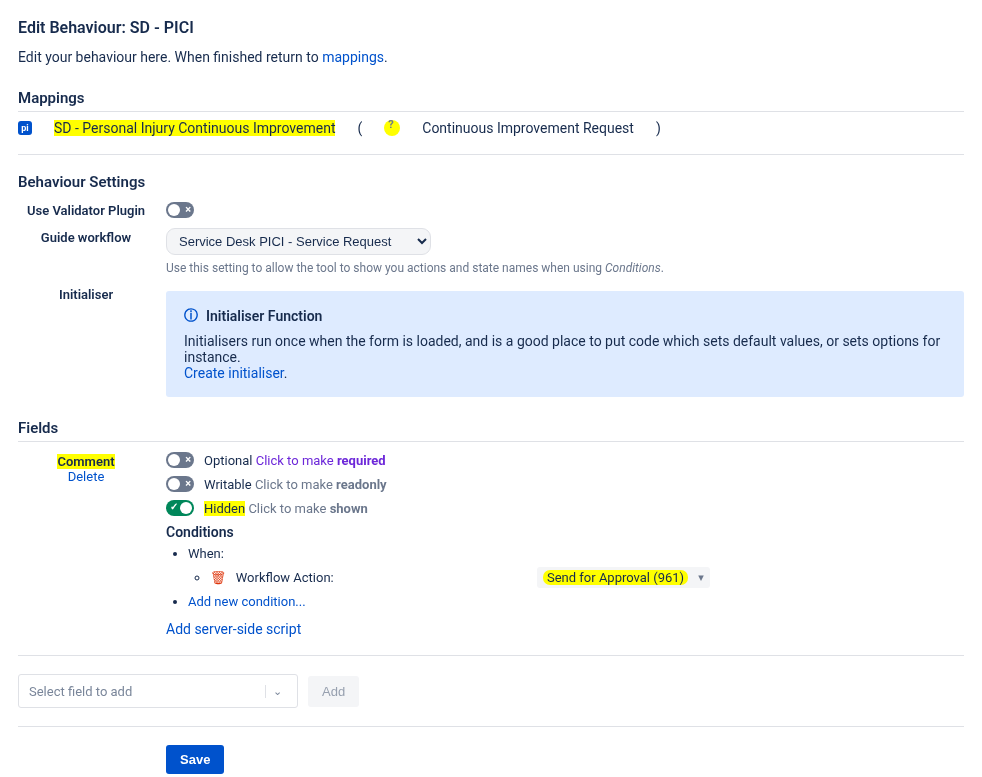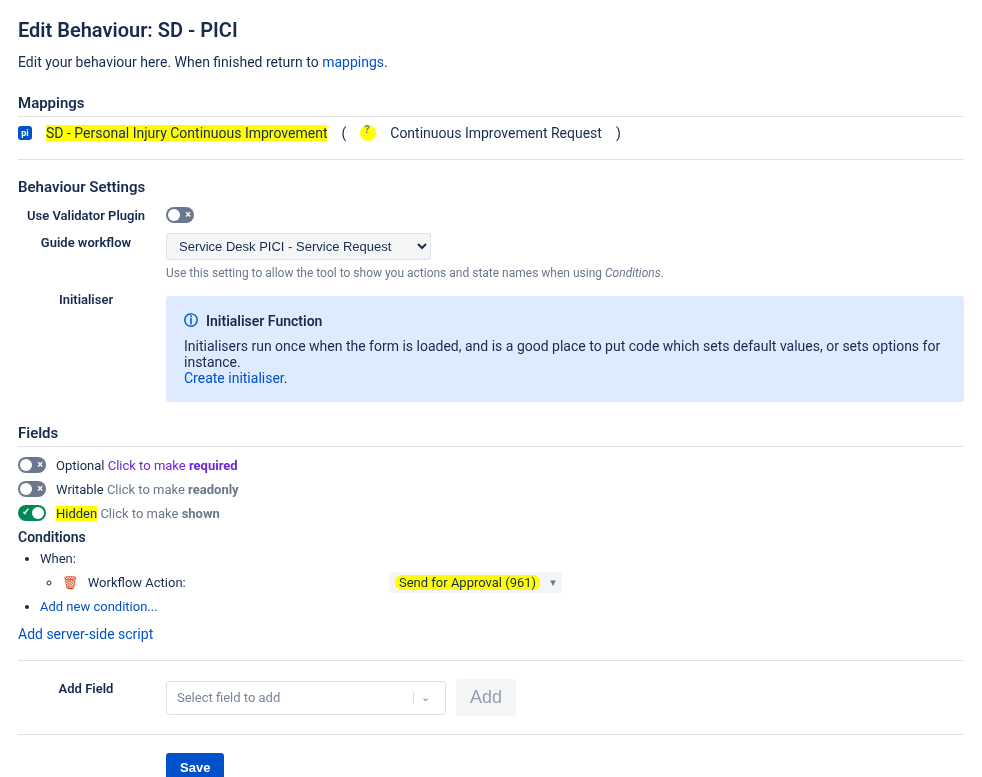--- a/index.html
+++ b/index.html
@@ -5,33 +5,33 @@
   * { box-sizing: border-box; }
   body {
     font-family: -apple-system, BlinkMacSystemFont, "Segoe UI", Roboto, Arial, sans-serif;
     margin: 0;
     padding: 18px;
     color: #172B4D;
     font-size: 14px;
     background: #fff;
     width: 982px;
   }
-  h2.page-title { font-size: 20px; font-weight: 600; margin: 0 0 12px 0; }
+  h2.page-title { font-size: 16px; font-weight: 600; margin: 0 0 12px 0; }
   .intro { margin-bottom: 24px; }
   a.link { color: #0052CC; text-decoration: none; }
   h3.section { font-size: 15px; font-weight: 600; margin: 18px 0 8px 0; }
   h3.section.underline { border-bottom: 1px solid #DFE1E6; padding-bottom: 4px; }
   .row { display: flex; margin-top: 10px; }
   .label-col { width: 148px; text-align: center; padding-right: 12px; padding-top: 2px; font-size: 13px;}
   .field-label { font-weight: 600; color:#172B4D; }
   .content-col { flex: 1; }
   .hint { color: #6B778C; font-size: 12px; margin-top: 6px; }
   .hint em { font-style: italic; }
   hr.thin { border:none; border-top:1px solid #DFE1E6; margin: 18px 0; }
-  .mapping-row { display:flex; align-items:center; gap:14px; margin-top:6px; font-size:14px; }
+  .mapping-row { display:flex; align-items:center; gap:22px; margin-top:6px; font-size:14px; }
   .hl { background: #FFFF00; }
   .proj-icon {
     width: 14px; height: 14px; background:#0052CC; border-radius: 3px;
     display:inline-flex; align-items:center; justify-content:center;
     color:#fff; font-size:9px; font-weight:700;
   }
   .paren { color:#172B4D; }
   .issuetype-icon { width:16px; height:16px; display:inline-block; background:#FFFF00; border-radius:50%; position:relative; }
   .issuetype-icon::after {
     content:"?"; position:absolute; top:-2px; left:4px; font-size:11px; color:#6B778C; font-weight:700;
@@ -44,21 +44,21 @@
   .toggle .knob {
     position:absolute; width:12px; height:12px; border-radius:50%; background:#fff; top:2px; left:2px;
   }
   .toggle .x {
     position:absolute; right:3px; top:1px; color:#fff; font-size:11px; line-height:14px; font-weight:700;
   }
   .toggle.on { background:#00875A; }
   .toggle.on .knob { left:auto; right:2px; }
   .toggle.on .chk { position:absolute; left:4px; top:1px; color:#fff; font-size:10px; font-weight:700; }
   select.select {
-    background:#F4F5F7; border:1px solid #DFE1E6; border-radius:3px; padding:4px 22px 4px 8px;
+    background:#F4F5F7; border:1px solid #DFE1E6; border-radius:9px; padding:4px 22px 4px 8px;
     font-size:13px; color:#172B4D;
   }
   .info-panel {
     background:#DEEBFF; border-radius:3px; padding:16px 18px; margin-top:6px;
   }
   .info-panel .info-head { display:flex; align-items:center; gap:8px; font-weight:600; margin-bottom:8px; }
   .info-icon { color:#0052CC; font-weight:900; }
   .toggle-row { display:flex; align-items:center; gap:10px; margin-bottom:8px; font-size:13px; }
   .toggle-row .status-text b { font-weight:700; }
   .cond-title { font-weight:600; margin:8px 0 6px 0; font-size:14px; }
@@ -71,21 +71,21 @@
   .chev { color:#6B778C; margin-left:10px; font-size:11px; }
   .addfield-wrap { display:flex; align-items:center; gap:10px; }
   .faux-select {
     display:flex; align-items:center; justify-content:space-between;
     width: 280px; height:34px; border:1px solid #DFE1E6; border-radius:3px;
     padding:0 8px 0 10px; background:#fff; cursor:pointer;
   }
   .faux-select .placeholder { color:#7A869A; font-size:13px; }
   .faux-select .arrow-box { width:24px; text-align:center; border-left:1px solid #DFE1E6; color:#7A869A; font-size:11px;}
   button.add-btn {
-    background:#F4F5F7; border:none; color:#97A0AF; padding:8px 14px; border-radius:3px; font-size:18px; cursor:pointer;
+    background:#F4F5F7; border:none; color:#97A0AF; padding:8px 14px; border-radius:3px; font-size:13px; cursor:pointer;
   }
   button.save-btn {
     background:#0052CC; color:#fff; border:none; padding:7px 14px; border-radius:3px; font-size:13px; font-weight:600; cursor:pointer;
   }
   .delete-link { color:#0052CC; cursor:pointer; font-size:13px;}
 </style>
 </head>
 <body>
 
 <h2 class="page-title">Edit Behaviour: SD - PICI</h2>
@@ -139,20 +139,24 @@
       </div>
       <div>Initialisers run once when the form is loaded, and is a good place to put code which sets default values, or sets options for instance.</div>
       <a href="#" class="link">Create initialiser</a><span>.</span>
     </div>
   </div>
 </div>
 
 <h3 class="section underline" style="margin-top:22px;">Fields</h3>
 
 <div class="row">
+  <div class="label-col">
+    <div><span class="field-label hl">Comment</span></div>
+    <div><span class="delete-link">Delete</span></div>
+  </div>
   <div class="content-col">
     <div class="toggle-row">
       <span class="toggle">
           <span class="knob"></span>
           <span class="x">×</span>
         </span>
       <span class="status-text">
         <span>Optional</span>
         <span style="color:#6d28d9"> <span>Click to make </span><b>required</b></span>
       </span>
@@ -197,21 +201,20 @@
     </ul>
     <div style="margin-top:12px;">
       <a href="#" class="link">Add server-side script</a>
     </div>
   </div>
 </div>
 
 <hr class="thin">
 
 <div class="row">
-  <div class="label-col"><span class="field-label">Add Field</span></div>
   <div class="content-col">
     <div class="addfield-wrap">
       <div class="faux-select">
         <span class="placeholder">Select field to add</span>
         <span class="arrow-box">⌄</span>
       </div>
       <button class="add-btn">Add</button>
     </div>
   </div>
 </div>

